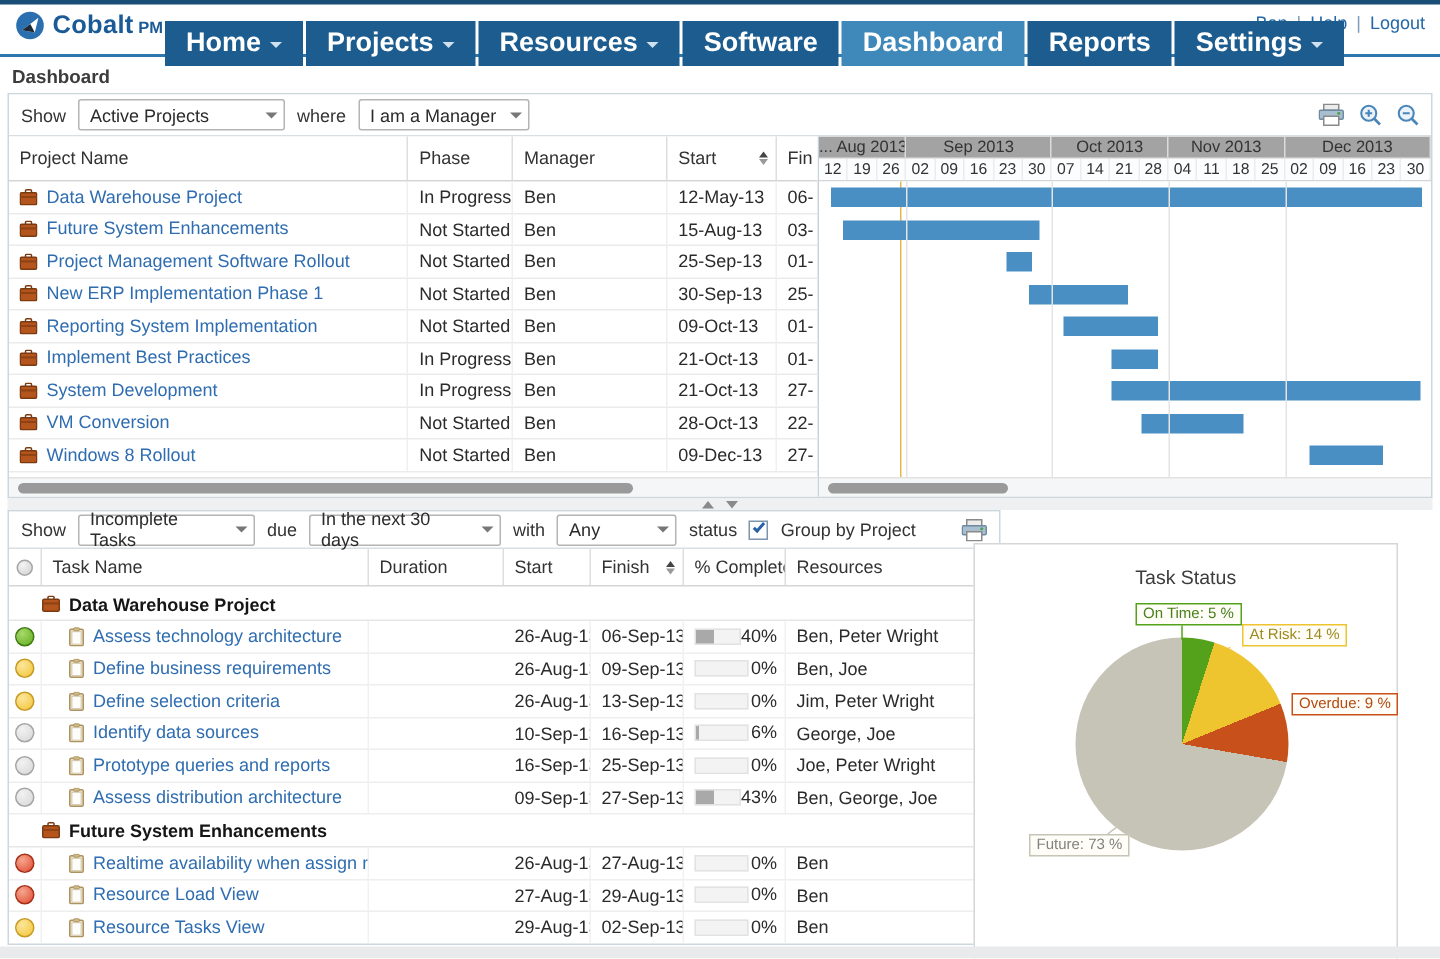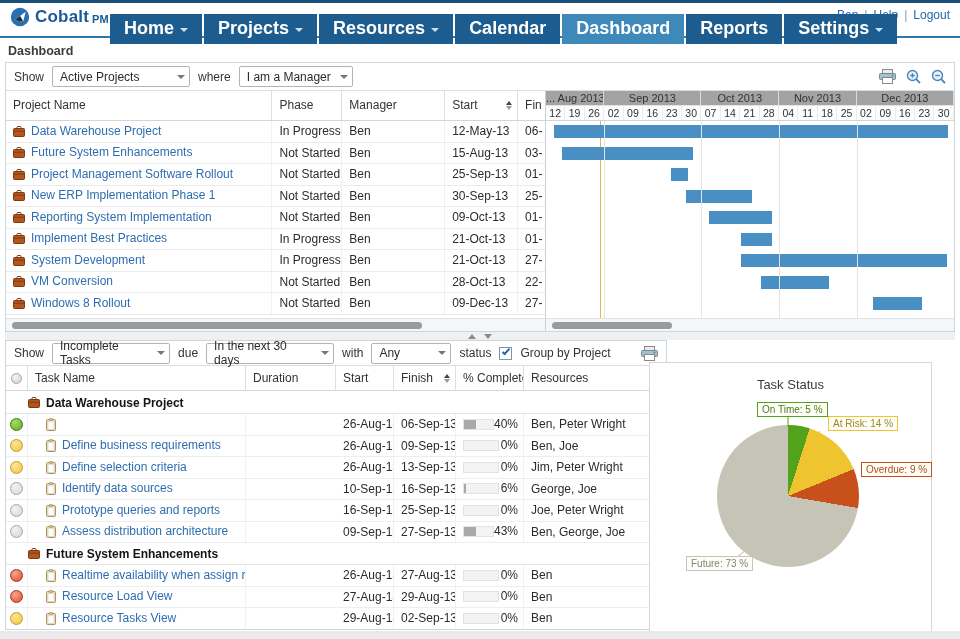--- a/index.html
+++ b/index.html
@@ -133,21 +133,21 @@
   </div>
     <div class="nav-item">
     <span>Projects</span>
     <span class="caret-down"></span>
   </div>
     <div class="nav-item">
     <span>Resources</span>
     <span class="caret-down"></span>
   </div>
     <div class="nav-item">
-    <span>Calendar</span>
+    <span>Software</span>
 
   </div>
     <div class="nav-item active">
     <span>Dashboard</span>
 
   </div>
     <div class="nav-item">
     <span>Reports</span>
 
   </div>
@@ -490,20 +490,21 @@
       <span class="ball" style="background: radial-gradient(circle at 35% 30%, rgb(168, 217, 108), rgb(95, 174, 28)); border: 1px solid rgb(63, 122, 16);"></span>
     </div>
     <div class="cell tc-name">
       <span style="display:flex">
         <svg width="10" height="13" viewBox="0 0 10 13">
           <rect x="0.5" y="1.5" width="9" height="11" rx="1" fill="#e9dfc8" stroke="#ad935f"></rect>
           <rect x="2" y="3.2" width="6" height="8.2" fill="#fdfdfb" stroke="#cfc3a4" stroke-width="0.5"></rect>
           <rect x="3" y="0.5" width="4" height="2" rx="0.8" fill="#cdb98a" stroke="#ad935f" stroke-width="0.6"></rect>
         </svg>
       </span>
+      <a>Assess technology architecture</a>
     </div>
     <div class="cell tc-dur">10d</div>
     <div class="cell tc-start">26-Aug-13</div>
     <div class="cell tc-finish">06-Sep-13</div>
     <div class="cell tc-pct">
       <span class="pbar">
             <div style="width: 40%;"></div>
           </span>
       <span>40%</span>
     </div>

